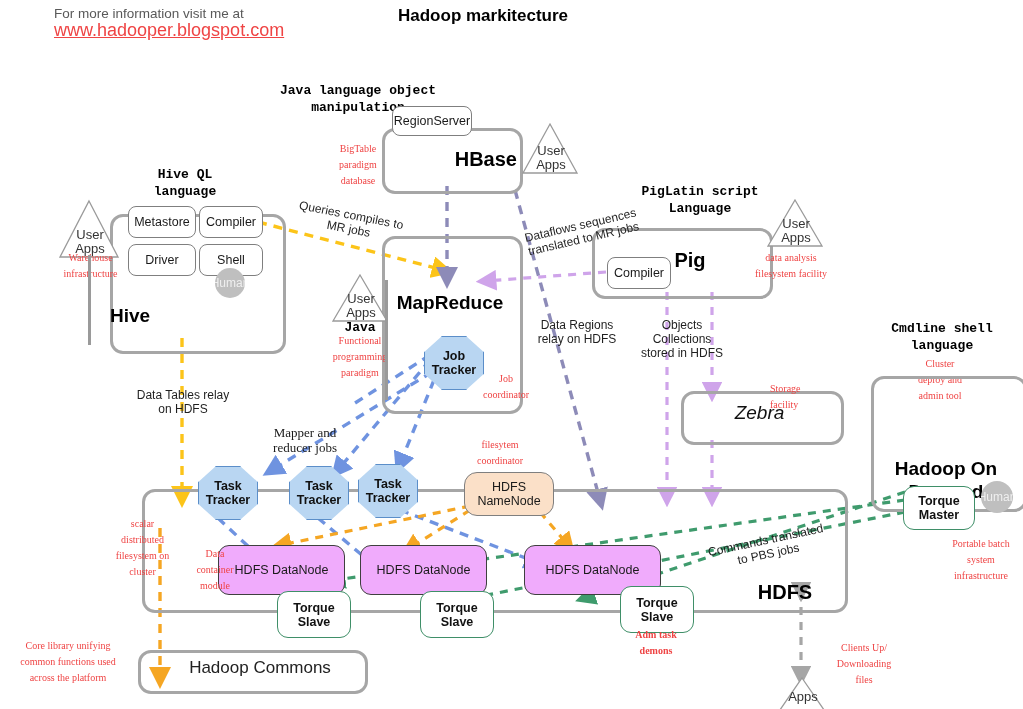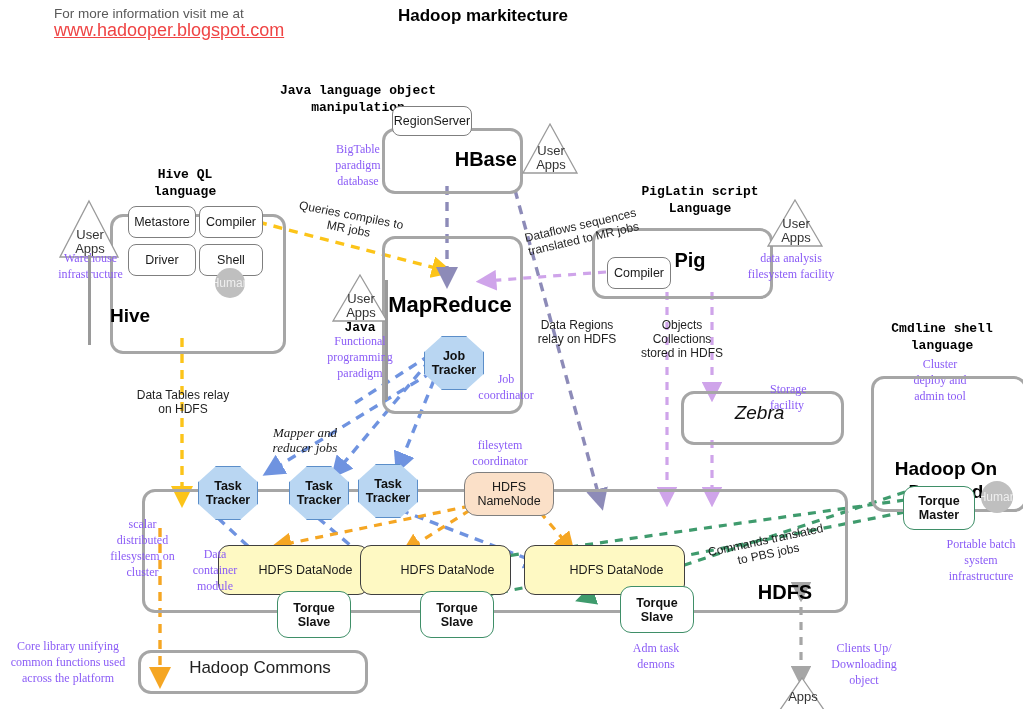--- a/index.html
+++ b/index.html
@@ -7,36 +7,36 @@
        font-family:"Liberation Serif", serif;}
   .abs{position:absolute;}
 
   
   .hdr-note{font-family:"Liberation Sans",sans-serif;font-size:13.5px;color:#595959;line-height:17px;}
   .hdr-link{font-family:"Liberation Sans",sans-serif;font-size:18px;color:#ef4444;text-decoration:underline;}
   .title{font-family:"Liberation Sans",sans-serif;font-size:17px;font-weight:bold;color:#000;}
 
   .mono-label{font-family:"Liberation Mono",monospace;font-size:13px;font-weight:bold;color:#000;
               text-align:center;line-height:17px;letter-spacing:0px;}
-  .serif-label{font-family:"Liberation Serif",serif;font-size:12px;color:#8b5cf6;
+  .serif-label{font-family:"Liberation Serif",serif;font-size:10px;color:#ef4444;
                text-align:center;line-height:16px;}
 
   
   .module{border:3px solid #a6a6a6;border-radius:13px;background:transparent;}
   .module-title{font-family:"Liberation Sans",sans-serif;font-weight:bold;color:#000;}
 
   
   .subbox{border:1.3px solid #7f7f7f;border-radius:8px;background:#ffffff;
           font-family:"Liberation Sans",sans-serif;font-size:12.5px;color:#1a1a1a;
           display:flex;align-items:center;justify-content:center;text-align:center;line-height:14px;}
 
   
-  .peach{background:#fef9c3;border:1.4px solid #3f3f3f;border-radius:11px;
+  .peach{background:#f0abfc;border:1.4px solid #3f3f3f;border-radius:11px;
          font-family:"Liberation Sans",sans-serif;font-size:12.5px;color:#1a1a1a;
-         display:flex;align-items:center;justify-content:center;text-align:center;line-height:14px;padding-left:24px;}
+         display:flex;align-items:center;justify-content:center;text-align:center;line-height:14px;}
   .peach-round{background:#fbe0c8;border:1.4px solid #7f7f7f;border-radius:13px;
          font-family:"Liberation Sans",sans-serif;font-size:12.5px;color:#1a1a1a;
          display:flex;align-items:center;justify-content:center;text-align:center;line-height:14px;}
 
   
   .torque{background:#ffffff;border:1.4px solid #3f8f68;border-radius:11px;
           font-family:"Liberation Sans",sans-serif;font-size:12.5px;font-weight:bold;color:#111;
           display:flex;align-items:center;justify-content:center;text-align:center;line-height:14px;}
 
   
@@ -162,21 +162,21 @@
 database</div>
 <div class="tri-wrap" style="left:521px;top:122px;width:58px;height:55px;">
   <svg width="58" height="55">
       <polygon points="29,2 56,51 2,51" fill="#ffffff" stroke="#9a9a9a" stroke-width="1.3"></polygon>
     </svg>
   <div class="tri-text" style="white-space:pre-line;top:40%;">User
 Apps</div>
 </div>
 
 <div class="abs module" style="left:382px;top:236px;width:135px;height:172px;"></div>
-<div class="abs module-title" style="left:374px;top:292px;width:152px;text-align:center;font-size:22px;">MapReduce</div>
+<div class="abs module-title" style="left:374px;top:292px;width:152px;text-align:center;font-size:19px;">MapReduce</div>
 <div class="abs octa" style="left:424px;top:336px;width:58px;height:52px;white-space:pre-line;">Job
 Tracker</div>
 <div class="abs serif-label" style="left:468px;top:371px;width:76px;white-space:pre-line;">Job
 coordinator</div>
 <div class="tri-wrap" style="left:331px;top:273px;width:58px;height:52px;">
   <svg width="58" height="52">
       <polygon points="29,2 56,48 2,48" fill="#ffffff" stroke="#9a9a9a" stroke-width="1.3"></polygon>
     </svg>
   <div class="tri-text" style="white-space:pre-line;top:36%;">User
 Apps</div>
@@ -228,53 +228,53 @@
 distributed
 filesystem on
 cluster</div>
 
 <div class="abs octa" style="left:198px;top:466px;width:58px;height:52px;white-space:pre-line;">Task
 Tracker</div>
 <div class="abs octa" style="left:289px;top:466px;width:58px;height:52px;white-space:pre-line;">Task
 Tracker</div>
 <div class="abs octa" style="left:358px;top:464px;width:58px;height:52px;white-space:pre-line;">Task
 Tracker</div>
-<div class="abs edge-label-serif" style="left:257px;top:425px;width:96px;white-space:pre-line;font-style:italic;">Mapper and
+<div class="abs edge-label-serif" style="left:257px;top:425px;width:96px;white-space:pre-line;">Mapper and
 reducer jobs</div>
 
 <div class="abs peach-round" style="left:464px;top:472px;width:88px;height:42px;white-space:pre-line;">HDFS
 NameNode</div>
 <div class="abs serif-label" style="left:452px;top:437px;width:96px;white-space:pre-line;">filesytem
 coordinator</div>
 
 <div class="abs peach" style="left:218px;top:545px;width:125px;height:48px;">HDFS DataNode</div>
 <div class="abs peach" style="left:360px;top:545px;width:125px;height:48px;">HDFS DataNode</div>
 <div class="abs peach" style="left:524px;top:545px;width:135px;height:48px;">HDFS DataNode</div>
 <div class="abs serif-label" style="left:178px;top:546px;width:74px;white-space:pre-line;">Data
 container
 module</div>
 
 <div class="abs torque" style="left:277px;top:591px;width:72px;height:45px;white-space:pre-line;">Torque
 Slave</div>
 <div class="abs torque" style="left:420px;top:591px;width:72px;height:45px;white-space:pre-line;">Torque
 Slave</div>
 <div class="abs torque" style="left:620px;top:586px;width:72px;height:45px;white-space:pre-line;">Torque
 Slave</div>
-<div class="abs serif-label" style="left:608px;top:640px;width:96px;white-space:pre-line;">Adm task
+<div class="abs serif-label" style="left:608px;top:627px;width:96px;white-space:pre-line;font-weight:bold;">Adm task
 demons</div>
 
 <div class="tri-wrap" style="left:771px;top:676px;width:62px;height:45px;">
   <svg width="62" height="45">
       <polygon points="31,2 60,44 2,44" fill="#ffffff" stroke="#9a9a9a" stroke-width="1.3"></polygon>
     </svg>
   <div class="tri-text" style="top:32%;">Apps</div>
 </div>
 <div class="abs serif-label" style="left:818px;top:640px;width:92px;white-space:pre-line;">Clients Up/
 Downloading
-object</div>
+files</div>
 
 <div class="abs module" style="left:138px;top:650px;width:224px;height:38px;"></div>
 <div class="abs" style="left:165px;top:658px;width:190px;text-align:center;font-family:'Liberation Sans',sans-serif;font-size:17px;color:#222;">Hadoop Commons</div>
 <div class="abs serif-label" style="left:3px;top:638px;width:130px;white-space:pre-line;">Core library unifying
 common functions used
 across the platform</div>
 
 <div class="abs edge-label" style="left:288px;top:208px;width:124px;white-space:pre-line;transform:rotate(11deg);">Queries compiles to
 MR jobs</div>
 <div class="abs edge-label" style="left:124px;top:388px;width:118px;white-space:pre-line;">Data Tables relay

